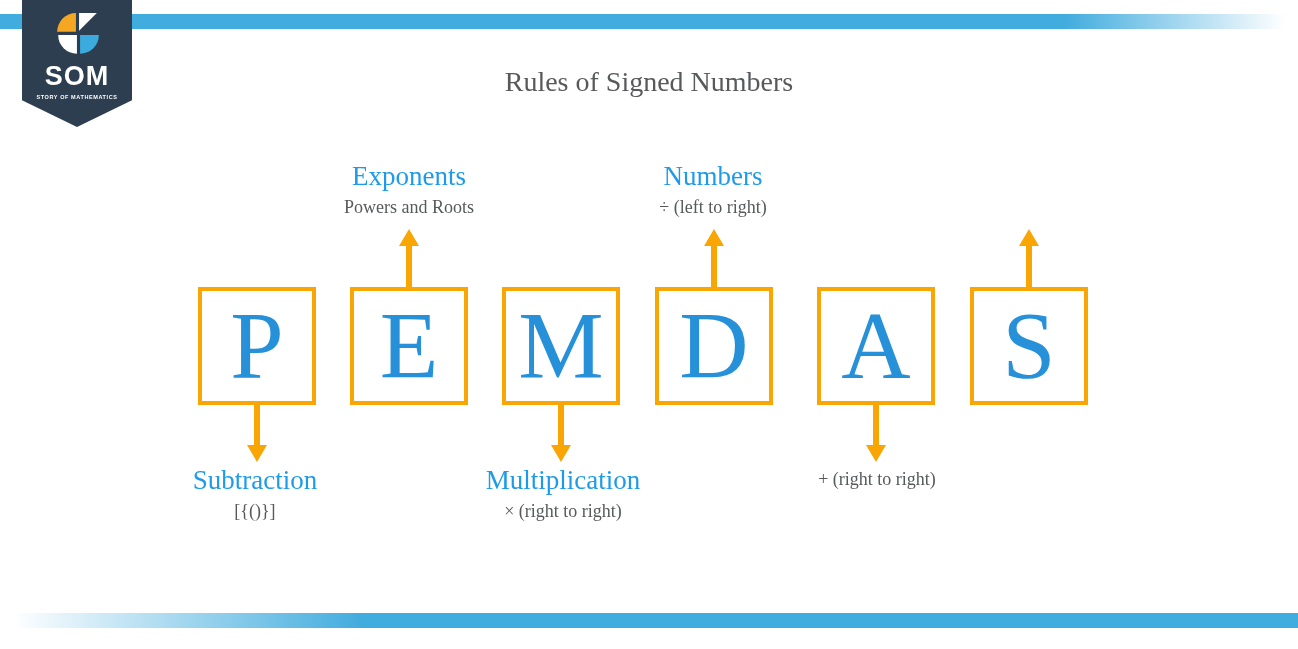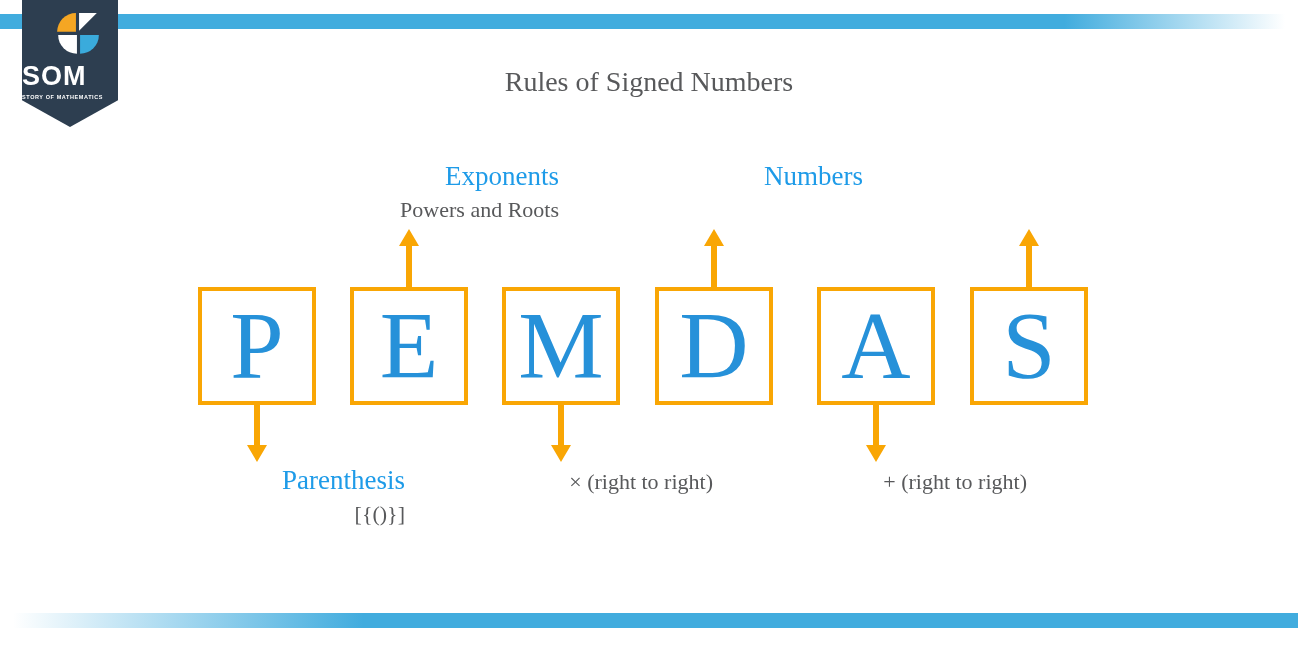--- a/index.html
+++ b/index.html
@@ -14,45 +14,45 @@
   body{background:#fff;font-family:"Liberation Serif","DejaVu Serif",serif;}
   .canvas{position:relative;width:1298px;height:649px;background:#fff;overflow:hidden;}
 
   
   .top-bar{position:absolute;left:0;top:14px;width:100%;height:15px;
     background:linear-gradient(90deg,var(--bar-blue) 0%,var(--bar-blue) 82%,rgba(255,255,255,0) 99%);}
   .bottom-bar{position:absolute;left:0;top:613px;width:100%;height:15px;
     background:linear-gradient(90deg,rgba(255,255,255,0) 1%,var(--bar-blue) 28%,var(--bar-blue) 100%);}
 
   
-  .badge{position:absolute;left:22px;top:0;width:96px;height:127px;background:var(--badge-navy);
-    clip-path:polygon(0 0,100% 0,100% 79%,50% 100%,0 79%);z-index:5;}
+  .badge{position:absolute;left:22px;top:0;width:110px;height:127px;background:var(--badge-navy);
+    clip-path:polygon(0 0,100% 0,100% 79%,50% 100%,0 79%);z-index:5;text-align:center;}
   .badge .mark{position:absolute;left:33px;top:11px;}
   .badge .som{position:absolute;left:0;width:100%;top:61px;color:#fff;
     font-family:"Liberation Sans","DejaVu Sans",sans-serif;font-weight:bold;
     font-size:27px;letter-spacing:1px;}
   .badge .tagline{position:absolute;left:0;width:100%;top:94px;color:#fff;
     font-family:"Liberation Sans","DejaVu Sans",sans-serif;font-weight:bold;
     font-size:5.5px;letter-spacing:.6px;}
 
   
   .title{position:absolute;left:0;right:0;top:66px;text-align:center;
     font-size:28px;font-weight:normal;color:var(--text-gray);}
 
   
   .box{position:absolute;top:287px;width:118px;height:118px;border:4px solid var(--orange);
     background:#fff;display:flex;align-items:center;justify-content:center;}
   .box .letter{font-size:96px;line-height:1;color:var(--letter-blue);}
   .box-p{left:198px}.box-e{left:350px}.box-m{left:502px}
   .box-d{left:655px}.box-a{left:817px}.box-s{left:970px}
 
   
-  .label-block{position:absolute;width:300px;text-align:right;}
+  .label-block{position:absolute;width:300px;text-align:center;}
   .label-title{font-size:27px;line-height:1.2;color:var(--label-blue);}
-  .label-sub{font-size:22px;line-height:1.3;margin-top:4px;color:var(--text-gray);}
+  .label-sub{font-size:18px;line-height:1.3;margin-top:4px;color:var(--text-gray);}
   .lb-top{top:160px}.lb-bottom{top:464px}
   .lb-e{left:259px}.lb-d{left:563px}.lb-s{left:868px}
   .lb-p{left:105px}.lb-m{left:413px}.lb-a{left:727px}
 
   
   .arrow{position:absolute;width:22px;height:58px;}
   .arrow polygon{fill:var(--orange);}
   .ar-e{left:398px;top:229px}.ar-d{left:703px;top:229px}.ar-s{left:1018px;top:229px}
   .ar-p{left:246px;top:404px}.ar-m{left:550px;top:404px}.ar-a{left:865px;top:404px}
 </style>
@@ -95,27 +95,29 @@
   <div class="box box-s">
     <span class="letter">S</span>
   </div>
 
   <div class="label-block lb-top lb-e">
     <div class="label-title">Exponents</div>
     <div class="label-sub">Powers and Roots</div>
   </div>
   <div class="label-block lb-top lb-d">
     <div class="label-title">Numbers</div>
+    <div class="label-sub">÷ (left to right)</div>
   </div>
 
   <div class="label-block lb-bottom lb-p">
-    <div class="label-title">Parenthesis</div>
+    <div class="label-title">Subtraction</div>
     <div class="label-sub">[{()}]</div>
   </div>
   <div class="label-block lb-bottom lb-m">
+    <div class="label-title">Multiplication</div>
     <div class="label-sub">× (right to right)</div>
   </div>
   <div class="label-block lb-bottom lb-a">
     <div class="label-sub">+ (right to right)</div>
   </div>
 
   <svg class="arrow ar-e" viewBox="0 0 22 58">
     <polygon points="11,0 21,17 14,17 14,58 8,58 8,17 1,17"></polygon>
   </svg>
   <svg class="arrow ar-d" viewBox="0 0 22 58">

